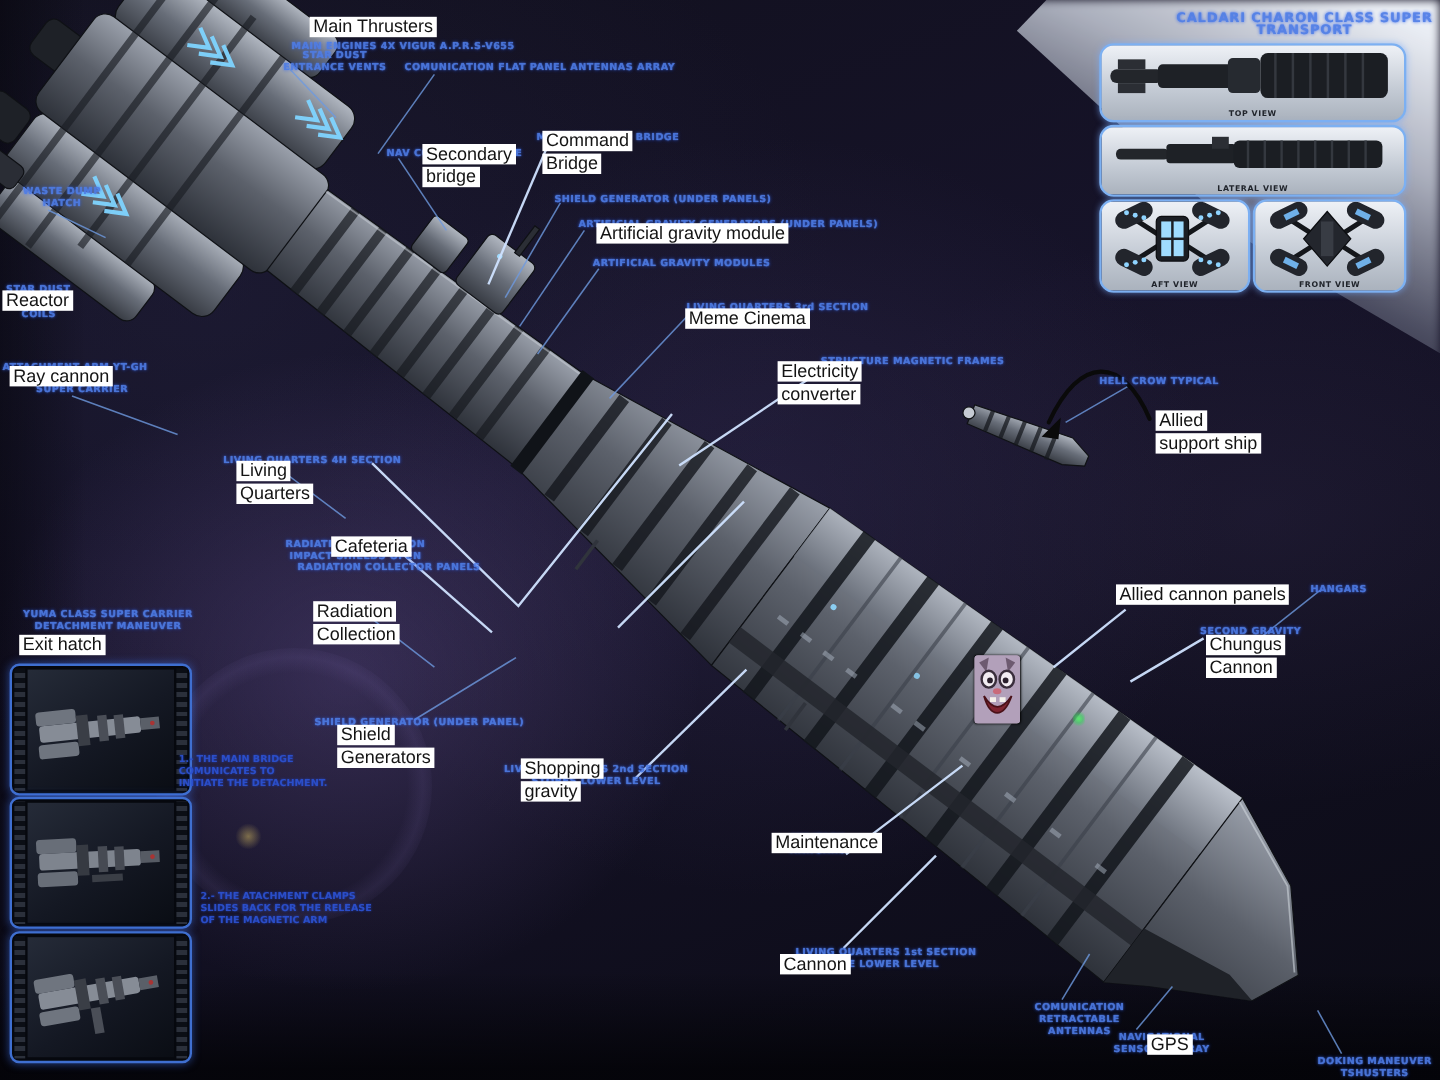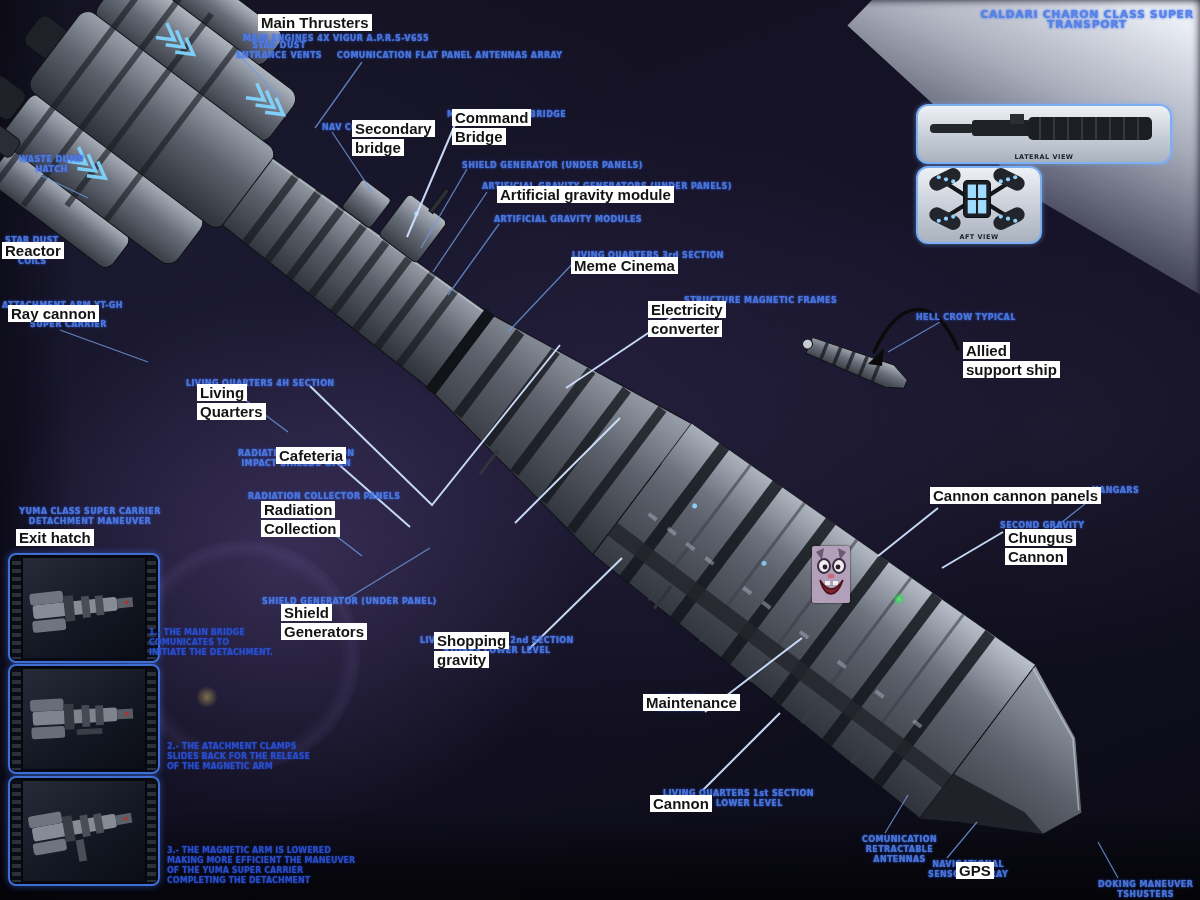--- a/index.html
+++ b/index.html
@@ -16,21 +16,21 @@
                linear-gradient(to right,rgba(3,3,8,.5) 0%,transparent 6%);}
   .glare{position:absolute;left:790px;top:0;width:410px;height:320px;z-index:5;
     background:linear-gradient(205deg, rgba(242,246,252,.97) 6%, rgba(208,214,226,.8) 30%,
       rgba(152,160,178,.42) 55%, rgba(118,126,146,.15) 72%, transparent 86%);
     clip-path:polygon(20% 0,100% 0,100% 92%,60% 62%,14% 8%);filter:blur(4px);}
   svg.layer{position:absolute;left:0;top:0;z-index:10;}
   #leads{z-index:15;}
   
   .wl{position:absolute;z-index:30;font-size:15px;line-height:19px;color:#141414;
       white-space:pre-line;}
-  .wl span{background:#ffffff;padding:0 3px;box-decoration-break:clone;font-weight:bold;
+  .wl span{background:#ffffff;padding:0 3px;box-decoration-break:clone;
       -webkit-box-decoration-break:clone;}
   
   .tl{position:absolute;z-index:25;font:bold 8px "DejaVu Sans",sans-serif;color:#4d7ce6;
       letter-spacing:.4px;line-height:10px;text-align:center;white-space:pre-line;
       text-shadow:0 0 3px rgba(40,90,230,.95),0 0 1px rgba(130,170,255,.9);opacity:.92;}
   .tl.big{font-size:11px;letter-spacing:.6px;margin-left:36px;}
   .cap{position:absolute;z-index:25;font:bold 8px "DejaVu Sans",sans-serif;color:#2c51d0;
       line-height:10px;text-align:left;white-space:pre-line;
       text-shadow:0 0 2px rgba(30,70,210,.9);opacity:.95;}
   
@@ -186,20 +186,32 @@
       <path d="M457,120 L407,237"></path>
         <path d="M690,305 L566,388"></path>
     </g>
     <g>
       <path d="M958,349 C935,296 900,296 874,352" stroke="#0a0a0a" stroke-width="3.5" fill="none" stroke-linecap="round"></path>
       <polygon points="868,364 884,348 882,366" fill="#0a0a0a"></polygon>
     </g>
   </svg>
 
   <div id="inset">
+    <div class="panel" style="left:4px;top:6px;width:252px;height:62px">
+      <svg width="248" height="50" viewBox="0 0 236 48">
+        <rect x="6" y="19" width="42" height="11" rx="5" fill="#23262b"></rect>
+        <rect x="12" y="11" width="22" height="8" fill="#2b2e34"></rect>
+          <rect x="12" y="30" width="22" height="8" fill="#2b2e34"></rect>
+        <rect x="44" y="15" width="60" height="19" rx="4" fill="#1e2126"></rect>
+        <rect x="100" y="10" width="26" height="28" rx="4" fill="#262a30"></rect>
+        <rect x="126" y="6" width="102" height="36" rx="6" fill="#1b1e23"></rect>
+        <path d="M138,6v36 M152,6v36 M166,6v36 M180,6v36 M194,6v36 M208,6v36" stroke="#34383f" stroke-width="2"></path>
+      </svg>
+      <div class="vcap">TOP VIEW</div>
+    </div>
     <div class="panel" style="left:4px;top:136px;width:122px;height:74px">
       <svg width="118" height="62" viewBox="0 0 110 60">
         <path d="M24,14 L46,28 M86,14 L64,28 M24,48 L46,34 M86,48 L64,34" stroke="#14161a" stroke-width="4"></path>
         <rect x="8" y="4" width="32" height="14" rx="7" transform="rotate(-26 24 11)" fill="#22252c"></rect>
         <rect x="70" y="4" width="32" height="14" rx="7" transform="rotate(26 86 11)" fill="#22252c"></rect>
         <rect x="8" y="42" width="32" height="14" rx="7" transform="rotate(26 24 49)" fill="#22252c"></rect>
         <rect x="70" y="42" width="32" height="14" rx="7" transform="rotate(-26 86 49)" fill="#22252c"></rect>
         <g fill="#8fd4ff">
             <circle cx="18" cy="9" r="2"></circle>
             <circle cx="25" cy="11" r="2"></circle>
@@ -226,20 +238,38 @@
     </div>
     <div class="panel" style="left:4px;top:74px;width:252px;height:56px">
       <svg width="248" height="44" viewBox="0 0 236 44">
         <rect x="6" y="18" width="44" height="9" rx="4" fill="#23262b"></rect>
         <rect x="48" y="14" width="58" height="16" rx="3" fill="#1e2126"></rect>
         <rect x="86" y="8" width="14" height="10" fill="#2b2e34"></rect>
         <rect x="104" y="11" width="124" height="23" rx="5" fill="#1b1e23"></rect>
         <path d="M116,11v23 M130,11v23 M144,11v23 M158,11v23 M172,11v23 M186,11v23 M200,11v23 M214,11v23" stroke="#34383f" stroke-width="2"></path>
       </svg>
       <div class="vcap">LATERAL VIEW</div>
+    </div>
+    <div class="panel" style="left:132px;top:136px;width:124px;height:74px">
+      <svg width="120" height="62" viewBox="0 0 110 60">
+        <path d="M24,14 L46,28 M86,14 L64,28 M24,48 L46,34 M86,48 L64,34" stroke="#14161a" stroke-width="4"></path>
+        <rect x="8" y="4" width="32" height="14" rx="7" transform="rotate(-26 24 11)" fill="#22252c"></rect>
+        <rect x="70" y="4" width="32" height="14" rx="7" transform="rotate(26 86 11)" fill="#22252c"></rect>
+        <rect x="8" y="42" width="32" height="14" rx="7" transform="rotate(26 24 49)" fill="#22252c"></rect>
+        <rect x="70" y="42" width="32" height="14" rx="7" transform="rotate(-26 86 49)" fill="#22252c"></rect>
+        <g fill="#6fb0e8">
+            <rect x="20" y="8" width="12" height="5" transform="rotate(-26 26 10)"></rect>
+        <rect x="78" y="8" width="12" height="5" transform="rotate(26 84 10)"></rect>
+        <rect x="20" y="47" width="12" height="5" transform="rotate(26 26 49)"></rect>
+        <rect x="78" y="47" width="12" height="5" transform="rotate(-26 84 49)"></rect>
+          </g>
+        <polygon points="55,8 74,30 55,52 36,30" fill="#23262d" stroke="#0c0d10"></polygon>
+        <rect x="50" y="16" width="10" height="28" fill="#383c44"></rect>
+      </svg>
+      <div class="vcap">FRONT VIEW</div>
     </div>
   </div>
 
   <div class="strip" style="left:8px;top:553px">
     <div class="holes l"></div>
       <div class="holes r"></div>
     <div class="pic">
       <svg width="118" height="88" viewBox="0 0 120 88">
           <g transform="rotate(-6 60 44)">
         <rect x="8" y="36" width="86" height="14" rx="3" fill="#868c96"></rect>
@@ -330,21 +360,21 @@
 Collection</span></div>
   <div class="wl" style="left:16px;top:528px"><span>Exit hatch</span></div>
   <div class="wl" style="left:281px;top:603px"><span>Shield
 Generators</span></div>
   <div class="wl" style="left:434px;top:631px"><span>Shopping
 gravity</span></div>
   <div class="wl" style="left:643px;top:693px"><span>Maintenance</span></div>
   <div class="wl" style="left:650px;top:794px"><span>Cannon</span></div>
   <div class="wl" style="left:963px;top:341px"><span>Allied
 support ship</span></div>
-  <div class="wl" style="left:930px;top:486px"><span>Cannon cannon panels</span></div>
+  <div class="wl" style="left:930px;top:486px"><span>Allied cannon panels</span></div>
   <div class="wl" style="left:1005px;top:528px"><span>Chungus
 Cannon</span></div>
   <div class="wl" style="left:956px;top:861px"><span>GPS</span></div>
 
   <div class="tl" style="left:243px;top:34px">MAIN ENGINES 4X VIGUR A.P.R.S-V655</div>
   <div class="tl" style="left:236px;top:41px">STAR DUST
 ENTRANCE VENTS</div>
   <div class="tl" style="left:337px;top:51px">COMUNICATION FLAT PANEL ANTENNAS ARRAY</div>
   <div class="tl" style="left:322px;top:123px">NAV COMMAND BRIDGE</div>
   <div class="tl" style="left:447px;top:110px">MAIN COMMAND BRIDGE</div>
@@ -356,21 +386,21 @@
   <div class="tl" style="left:916px;top:313px">HELL CROW TYPICAL</div>
   <div class="tl" style="left:19px;top:155px">WASTE DUMP
 HATCH</div>
   <div class="tl" style="left:5px;top:236px">STAR DUST</div>
   <div class="tl" style="left:18px;top:257px">COILS</div>
   <div class="tl" style="left:2px;top:301px">ATTACHMENT ARM YT-GH</div>
   <div class="tl" style="left:30px;top:320px">SUPER CARRIER</div>
   <div class="tl" style="left:186px;top:379px">LIVING QUARTERS 4H SECTION</div>
   <div class="tl" style="left:238px;top:449px">RADIATION COLLECTION
 IMPACT SHIELDS OPEN</div>
-  <div class="tl" style="left:248px;top:492px">RADIATION COLLECTOR PANELS</div>
+  <div class="tl" style="left:248px;top:468px">RADIATION COLLECTOR PANELS</div>
   <div class="tl" style="left:262px;top:597px">SHIELD GENERATOR (UNDER PANEL)</div>
   <div class="tl" style="left:420px;top:636px">LIVING QUARTERS 2nd SECTION
 STORES LOWER LEVEL</div>
   <div class="tl" style="left:658px;top:694px">MILITARY
 HANGARS</div>
   <div class="tl" style="left:663px;top:789px">LIVING QUARTERS 1st SECTION
 THE LOWER LEVEL</div>
   <div class="tl" style="left:862px;top:835px">COMUNICATION
 RETRACTABLE
 ANTENNAS</div>
@@ -382,18 +412,14 @@
   <div class="tl" style="left:1000px;top:521px">SECOND GRAVITY</div>
 
   <div class="tl" style="left:10px;top:507px;width:160px">YUMA CLASS SUPER CARRIER
 DETACHMENT MANEUVER</div>
   <div class="cap" style="left:149px;top:628px">1.- THE MAIN BRIDGE
 COMUNICATES TO
 INITIATE THE DETACHMENT.</div>
   <div class="cap" style="left:167px;top:742px">2.- THE ATACHMENT CLAMPS
 SLIDES BACK FOR THE RELEASE
 OF THE MAGNETIC ARM</div>
-  <div class="cap" style="left:167px;top:846px">3.- THE MAGNETIC ARM IS LOWERED
-MAKING MORE EFFICIENT THE MANEUVER
-OF THE YUMA SUPER CARRIER
-COMPLETING THE DETACHMENT</div>
 
 </div>
 
 </body></html>

